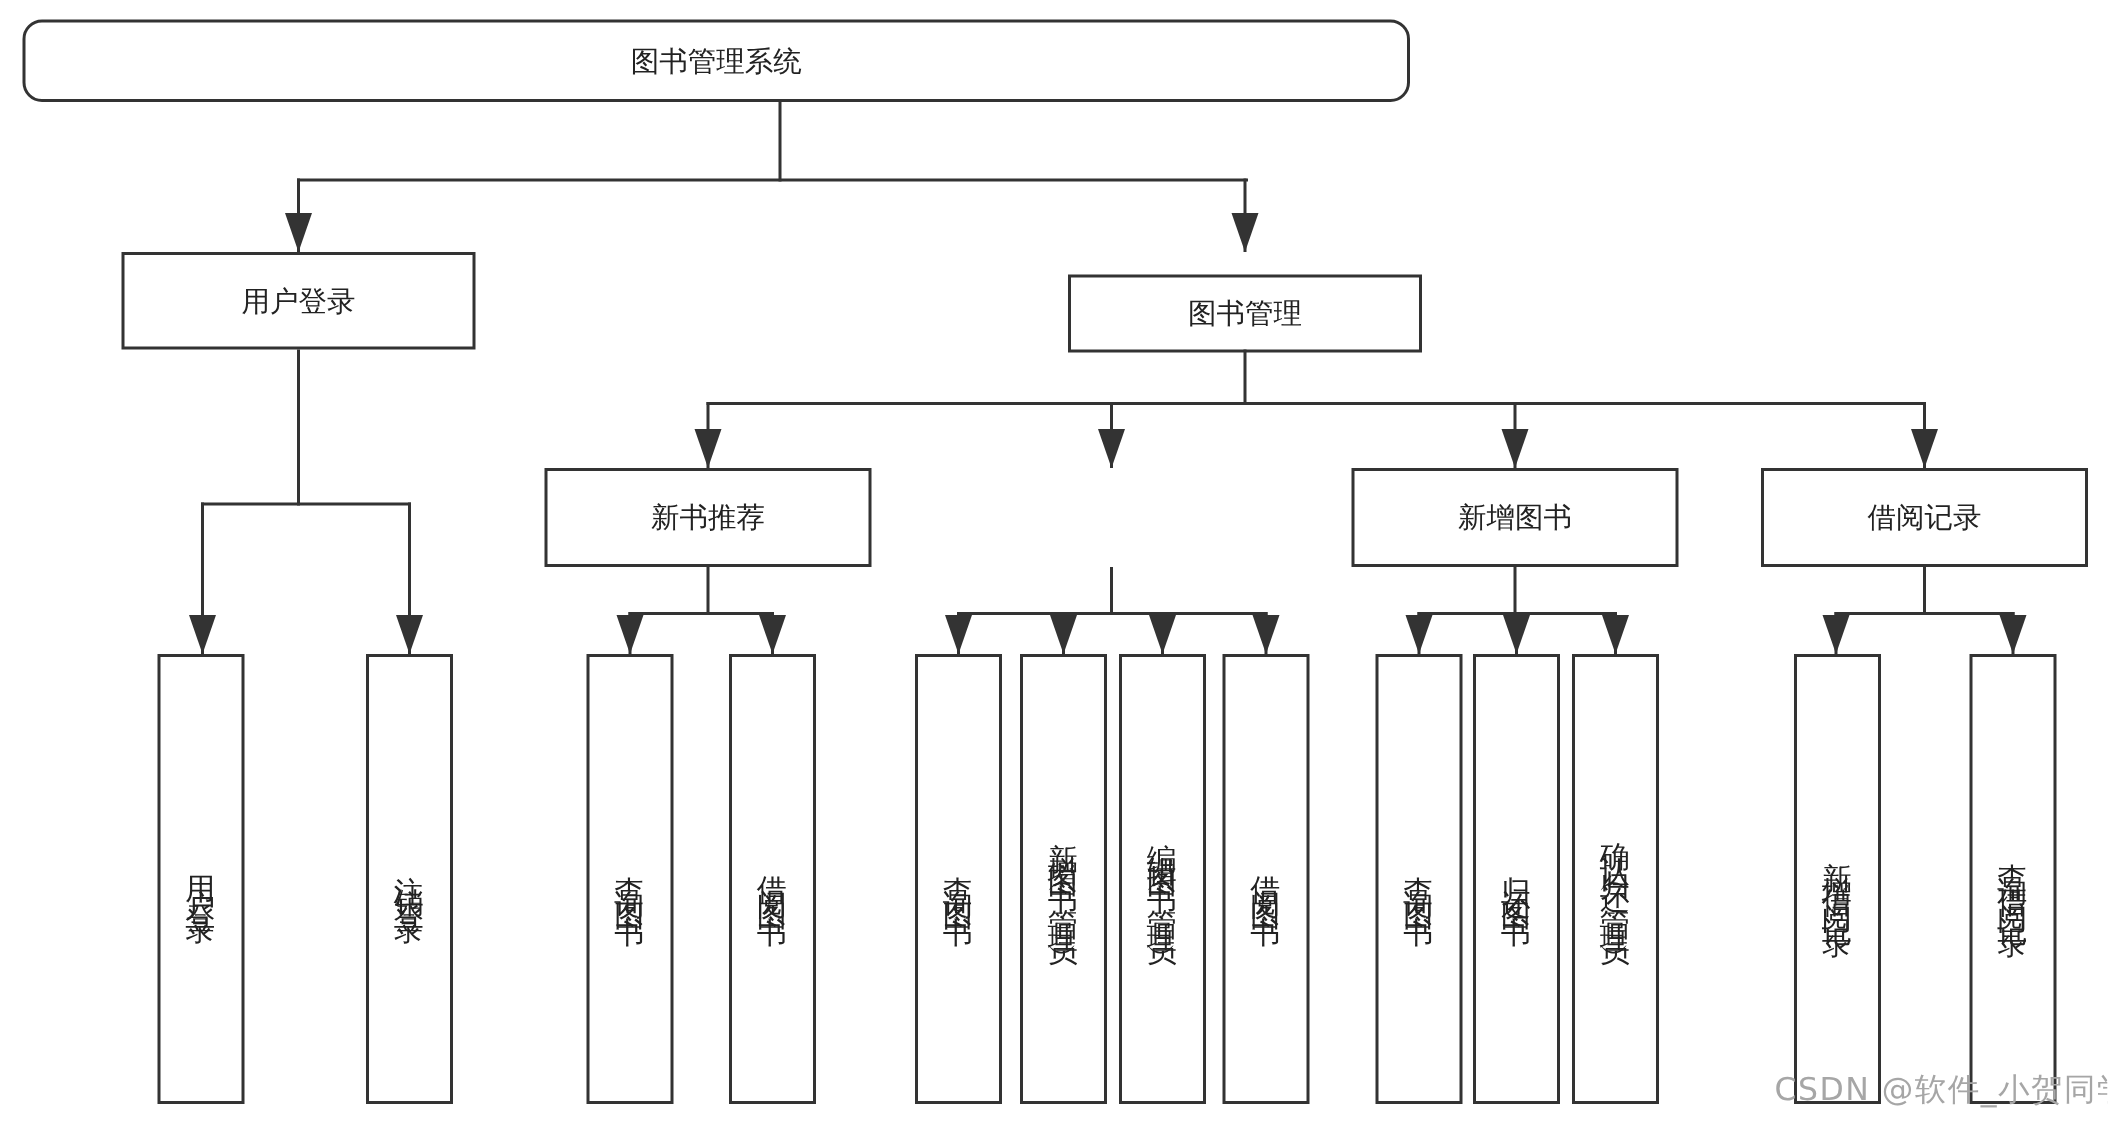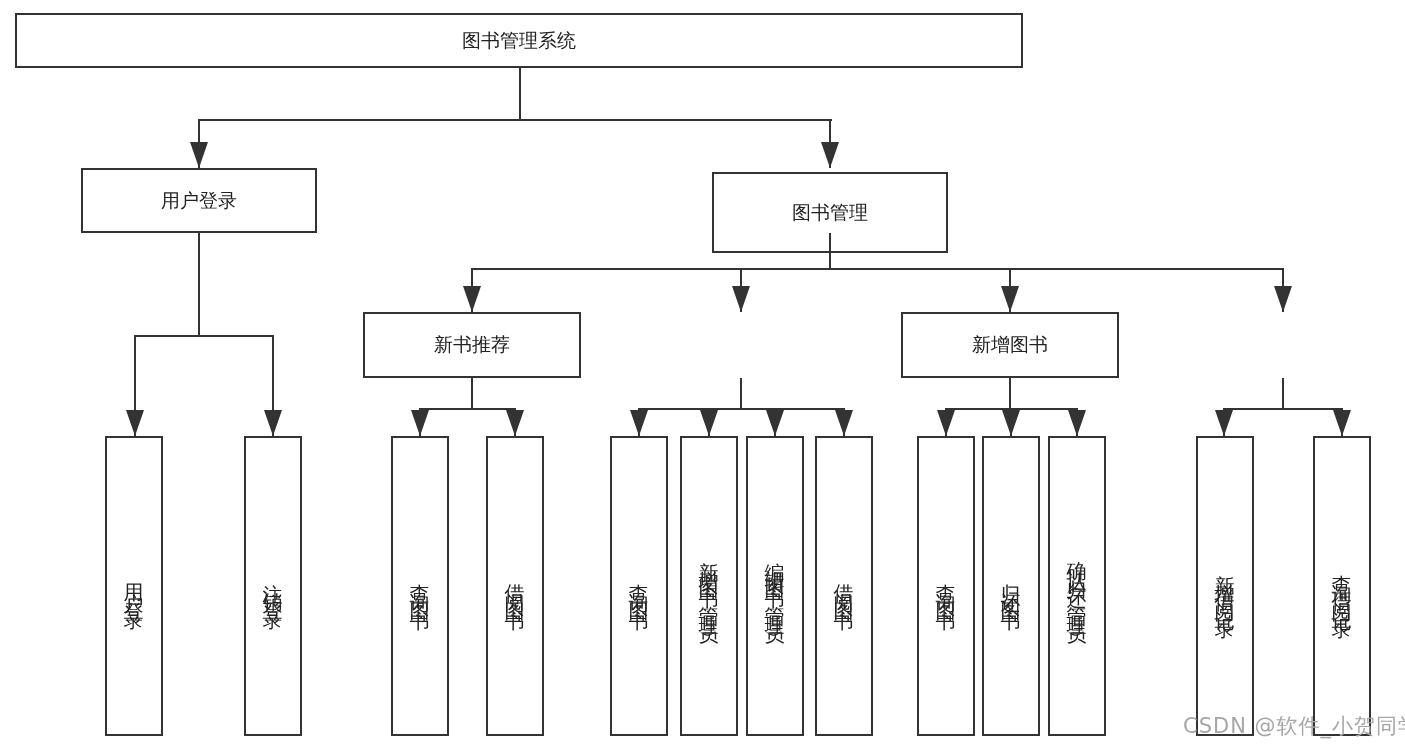--- a/index.html
+++ b/index.html
@@ -50,41 +50,44 @@
     letter-spacing: 1px;
     z-index: 5;
     white-space: nowrap;
   }
 </style>
 </head>
 <body>
 
 <div class="canvas">
 
-  <div class="node" style="left:15px; top:13px; width:1008px; height:55px;">
+  <div class="node" style="left:15px; top:13px; width:925px; height:55px;border-radius:13px;">
     <span>图书管理系统</span>
   </div>
 
   <div class="node" style="left:81px; top:168px; width:236px; height:65px;">
     <span>用户登录</span>
   </div>
 
-  <div class="node" style="left:712px; top:172px; width:236px; height:81px;">
+  <div class="node" style="left:712px; top:183px; width:236px; height:52px;">
     <span>图书管理</span>
   </div>
 
   <div class="node" style="left:363px; top:312px; width:218px; height:66px;">
     <span>新书推荐</span>
   </div>
 
 
   <div class="node" style="left:901px; top:312px; width:218px; height:66px;">
     <span>新增图书</span>
   </div>
 
+  <div class="node" style="left:1174px; top:312px; width:218px; height:66px;">
+    <span>借阅记录</span>
+  </div>
 
   <div class="node leaf" style="left:105px;">
     <span class="vtext">用户登录</span>
   </div>
   <div class="node leaf" style="left:244px;">
     <span class="vtext">注销登录</span>
   </div>
 
   <div class="node leaf" style="left:391px;">
     <span class="vtext">查询图书</span>

